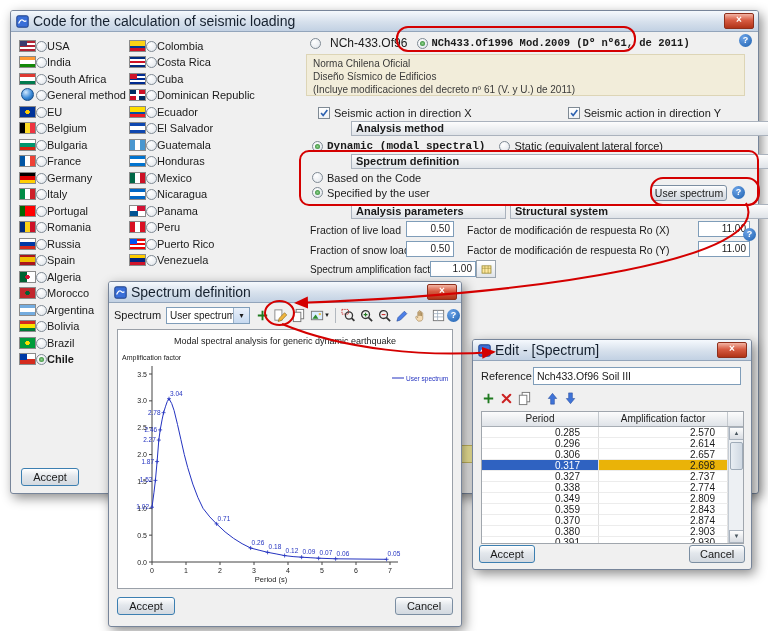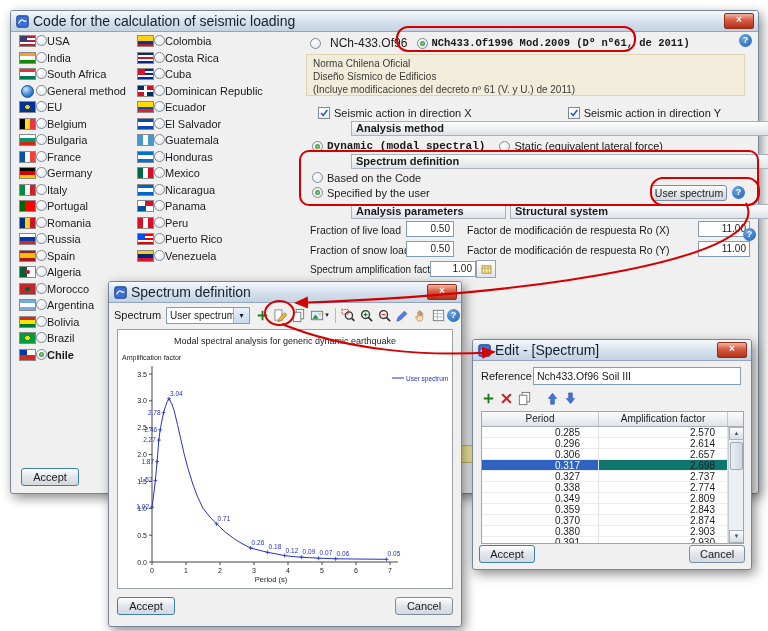--- a/index.html
+++ b/index.html
@@ -11,21 +11,21 @@
   .titlebar{height:20px;display:flex;align-items:center;gap:4px;padding:0 4px 0 5px;
             background:linear-gradient(#f5f9fd,#d6e0ec 55%,#c2d1e3);border-bottom:1px solid #93a5bb;
             border-radius:2px 2px 0 0;}
   .titlebar .ttl{flex:1;font-size:14px;color:#15202e;white-space:nowrap;overflow:hidden;}
   .closebtn{width:28px;height:14px;background:linear-gradient(#f2b4a4,#d75b42 45%,#b03318);
             border:1px solid #8e2f1c;border-radius:2px;color:#fff;font-size:10px;line-height:12px;
             text-align:center;font-weight:bold;}
   .winbody{position:relative;}
   .wicon{width:13px;height:13px;flex:none;}
   
-  .crow{display:flex;align-items:flex-start;height:16.5px;gap:0;padding-left:2px;}
+  .crow{display:flex;align-items:flex-end;height:16.5px;gap:0;padding-left:2px;}
   .crow .clabel{font-size:11px;white-space:nowrap;}
   .crow.sel .clabel{font-weight:bold;}
   .flag{width:17px;height:12px;border:1px solid #8a8a8a;box-sizing:border-box;position:relative;
         flex:none;background:#ccc;overflow:hidden;}
   .flag .canton{position:absolute;left:0;top:0;width:45%;height:55%;display:block;}
   .flag.globe{border-radius:50%;width:13px;height:13px;margin:0 2px;
         background:radial-gradient(circle at 35% 30%, #cfe8ff, #3b8ad8 55%, #17518f);border-color:#17518f;}
   
   .radio{width:11px;height:11px;border-radius:50%;border:1px solid #7f8a94;box-sizing:border-box;
          background:radial-gradient(circle at 35% 30%, #ffffff, #dfe4ea);display:inline-block;flex:none;}
@@ -64,21 +64,21 @@
   .chartbox{background:#ffffff;border:1px solid #9aa0a8;}
   
   .ttable{border:1px solid #a0a6ad;background:#fff;}
   .thead{display:flex;height:14px;background:linear-gradient(#fcfcfc,#dfe3e8);border-bottom:1px solid #a8aeb5;}
   .thc{font-size:10px;line-height:13px;text-align:center;border-right:1px solid #c3c8cd;box-sizing:border-box;}
   .trow{display:flex;height:11px;line-height:11px;}
   .tcell{font-size:10px;box-sizing:border-box;border-right:1px solid #e0e0e0;border-bottom:1px solid #ececec;}
   .tcell.c1{width:117px;text-align:right;padding-right:18px;}
   .tcell.c2{width:129px;text-align:right;padding-right:12px;}
   .trow.selrow .c1{background:#2f62c1;color:#fff;}
-  .trow.selrow .c2{background:#0f766e;}
+  .trow.selrow .c2{background:#eab308;}
   .sbar{width:15px;display:flex;flex-direction:column;flex:none;border-left:1px solid #c5ccd4;}
   .sarrow{height:13px;background:linear-gradient(#fdfdfd,#d8dce2);border:1px solid #a9b2bd;font-size:6px;
           text-align:center;line-height:11px;color:#49565f;box-sizing:border-box;}
   .strack{flex:1;background:#edf0f3;position:relative;}
   .sthumb{position:absolute;left:1px;right:1px;top:2px;height:26px;border:1px solid #9fabb8;border-radius:2px;
           background:linear-gradient(90deg,#e9eef3,#cfd8e2);}
   
   .ann{position:absolute;border:2px solid #d40000;pointer-events:none;z-index:51;background:transparent;}
 </style>
 </head>
@@ -193,21 +193,21 @@
           <span class="clabel">Brazil</span>
         </div>
         <div class="crow sel">
           <div class="flag" style="background-image: linear-gradient(rgb(255, 255, 255) 0%, rgb(255, 255, 255) 50%, rgb(213, 43, 30) 50%, rgb(213, 43, 30) 100%);">
             <i class="canton" style="background: rgb(0, 57, 166);"></i>
           </div>
           <span class="radio on"></span>
           <span class="clabel">Chile</span>
         </div>
       </div>
-    <div id="col2" class="abs" style="left:124px;top:3px;width:168px">
+    <div id="col2" class="abs" style="left:116px;top:3px;width:168px">
         <div class="crow">
           <div class="flag" style="background-image: linear-gradient(rgb(252, 209, 22) 0%, rgb(252, 209, 22) 25%, rgb(252, 209, 22) 25%, rgb(252, 209, 22) 50%, rgb(0, 56, 147) 50%, rgb(0, 56, 147) 75%, rgb(206, 17, 38) 75%, rgb(206, 17, 38) 100%);"></div>
           <span class="radio"></span>
           <span class="clabel">Colombia</span>
         </div>
         <div class="crow">
           <div class="flag" style="background-image: linear-gradient(rgb(0, 43, 127) 0%, rgb(0, 43, 127) 20%, rgb(255, 255, 255) 20%, rgb(255, 255, 255) 40%, rgb(206, 17, 38) 40%, rgb(206, 17, 38) 60%, rgb(255, 255, 255) 60%, rgb(255, 255, 255) 80%, rgb(0, 43, 127) 80%, rgb(0, 43, 127) 100%);"></div>
           <span class="radio"></span>
           <span class="clabel">Costa Rica</span>
         </div>

